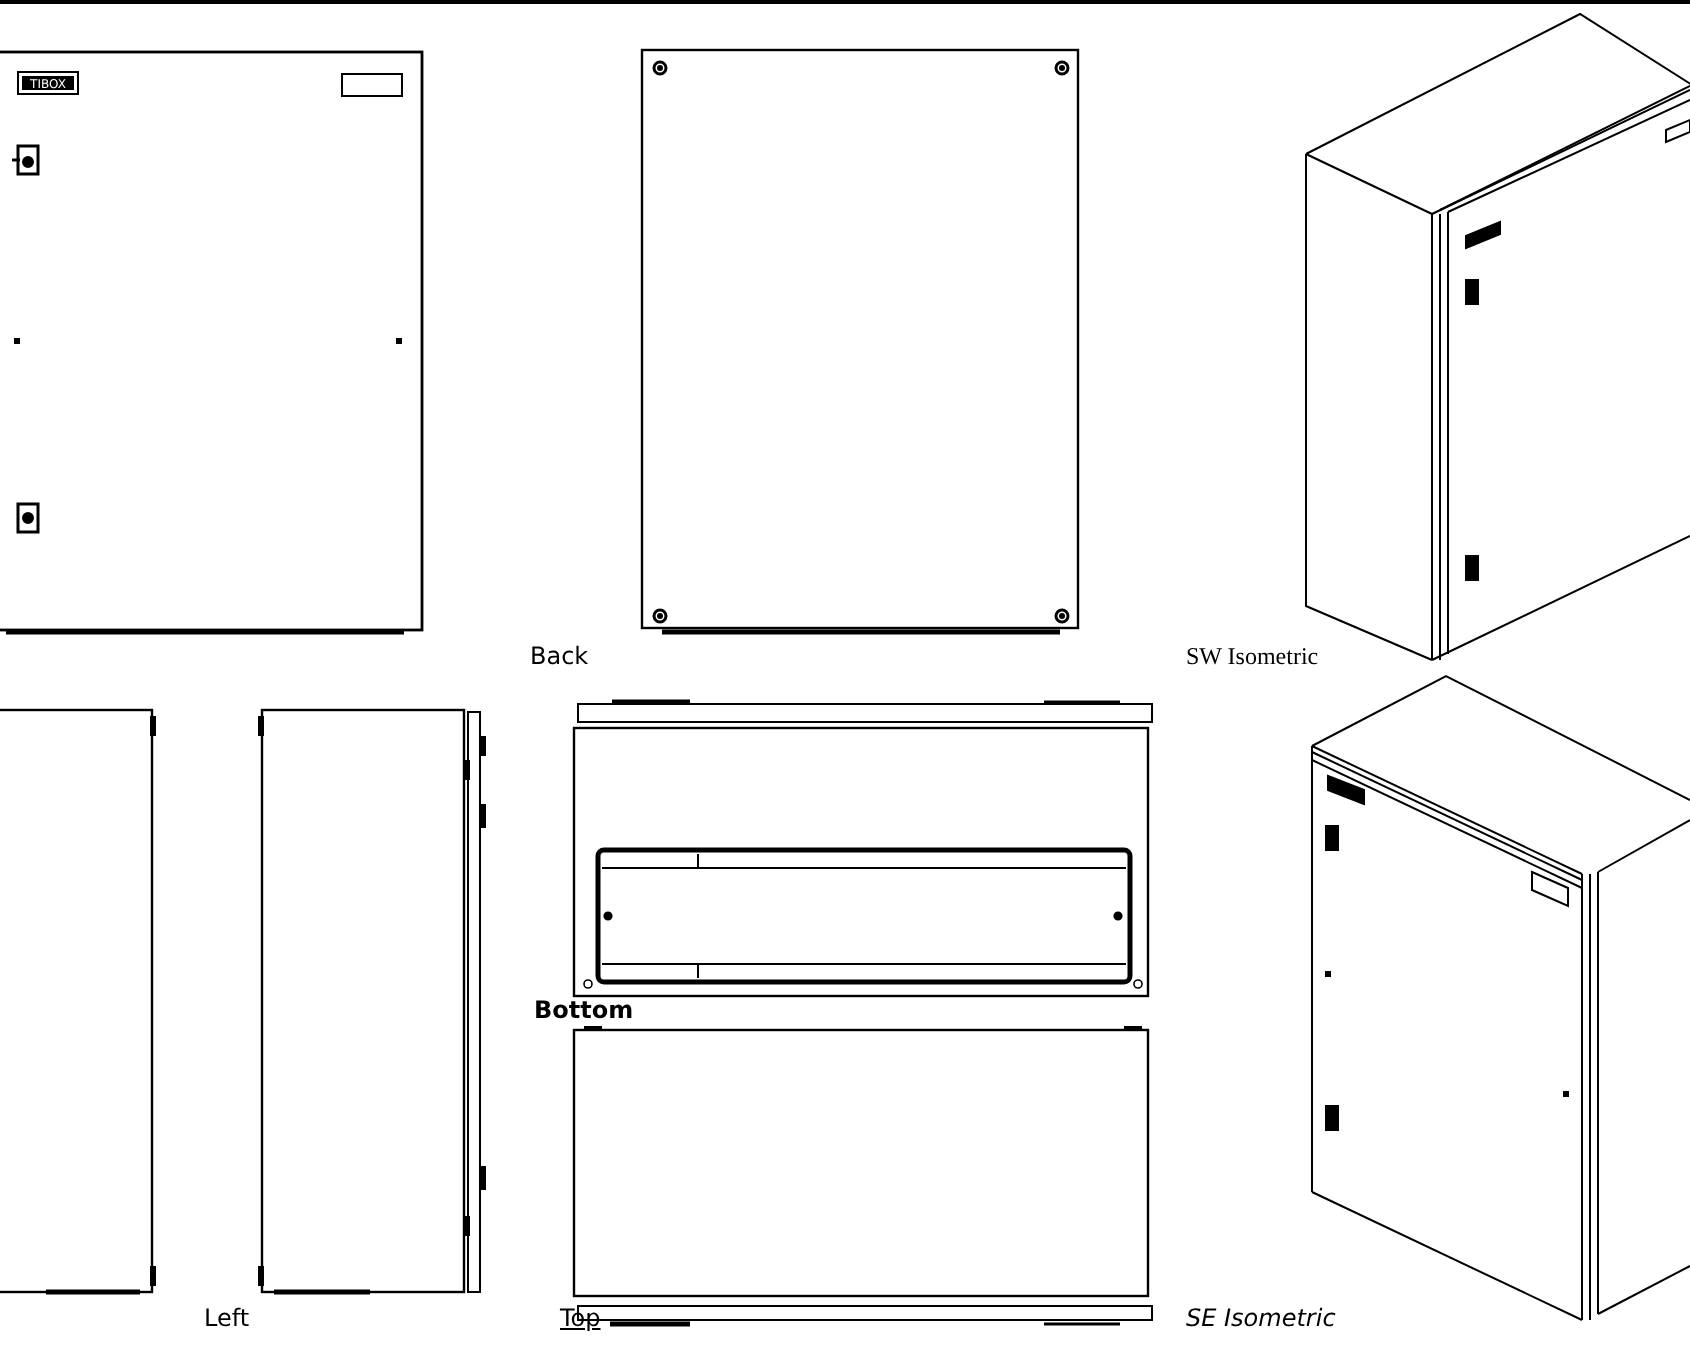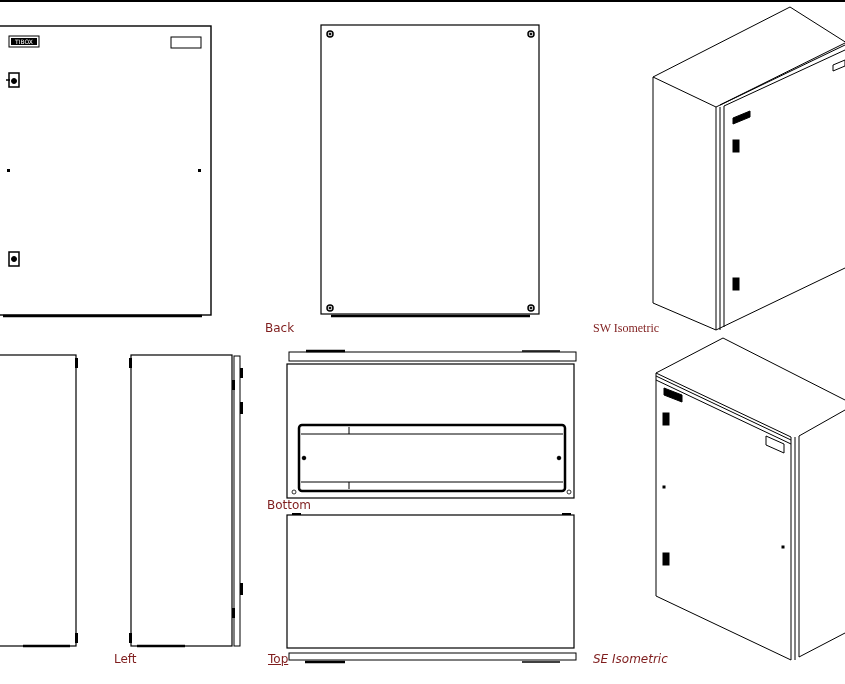--- a/index.html
+++ b/index.html
@@ -1,18 +1,18 @@
 <!DOCTYPE html>
 <html><head>
   <meta charset="utf-8">
   <style>
     html, body { margin:0; padding:0; background:#ffffff; }
     body { width:845px; height:684px; position:relative; overflow:hidden; font-family:"DejaVu Sans", sans-serif; }
     .topbar { position:absolute; left:0; top:0; width:845px; height:2px; background:#000; }
-    .view-label { position:absolute; font-family:"DejaVu Sans", sans-serif; font-size:12px; color:#7f1d1d; line-height:14px; white-space:nowrap; }
+    .view-label { position:absolute; font-family:"DejaVu Sans", sans-serif; font-size:12px; color:#000000; line-height:14px; white-space:nowrap; }
     svg.drawing { position:absolute; left:0; top:0; }
   </style>
 </head>
 <body>
 
 <div class="topbar"></div>
 
 <svg class="drawing" width="845" height="684" viewBox="0 0 845 684">
 
   <g stroke="#000" fill="none">
@@ -136,16 +136,16 @@
     <rect x="663" y="413" width="6" height="12" fill="#000"></rect>
     <rect x="663" y="553" width="6" height="12" fill="#000"></rect>
     <polygon points="766,436 784,444 784,453 766,445"></polygon>
     <rect x="663" y="486" width="2" height="2" fill="#000"></rect>
     <rect x="782" y="546" width="2" height="2" fill="#000"></rect>
   </g>
 </svg>
 
 <div class="view-label" style="left:265px; top:321px;">Back</div>
 <div class="view-label" style="left:593px; top:321px;font-family:Liberation Serif, serif;">SW Isometric</div>
-<div class="view-label" style="left:102px; top:652px;margin-left:12px;">Left</div>
-<div class="view-label" style="left:267px; top:498px;">Bottom</div>
-<div class="view-label" style="left:268px; top:652px;text-decoration:underline;">Top</div>
+<div class="view-label" style="left:102px; top:652px;">Left</div>
+<div class="view-label" style="left:267px; top:498px;font-weight:bold;">Bottom</div>
+<div class="view-label" style="left:280px; top:652px;text-decoration:underline;">Top</div>
 <div class="view-label" style="left:593px; top:652px;font-style:italic;">SE Isometric</div>
 
 </body></html>

